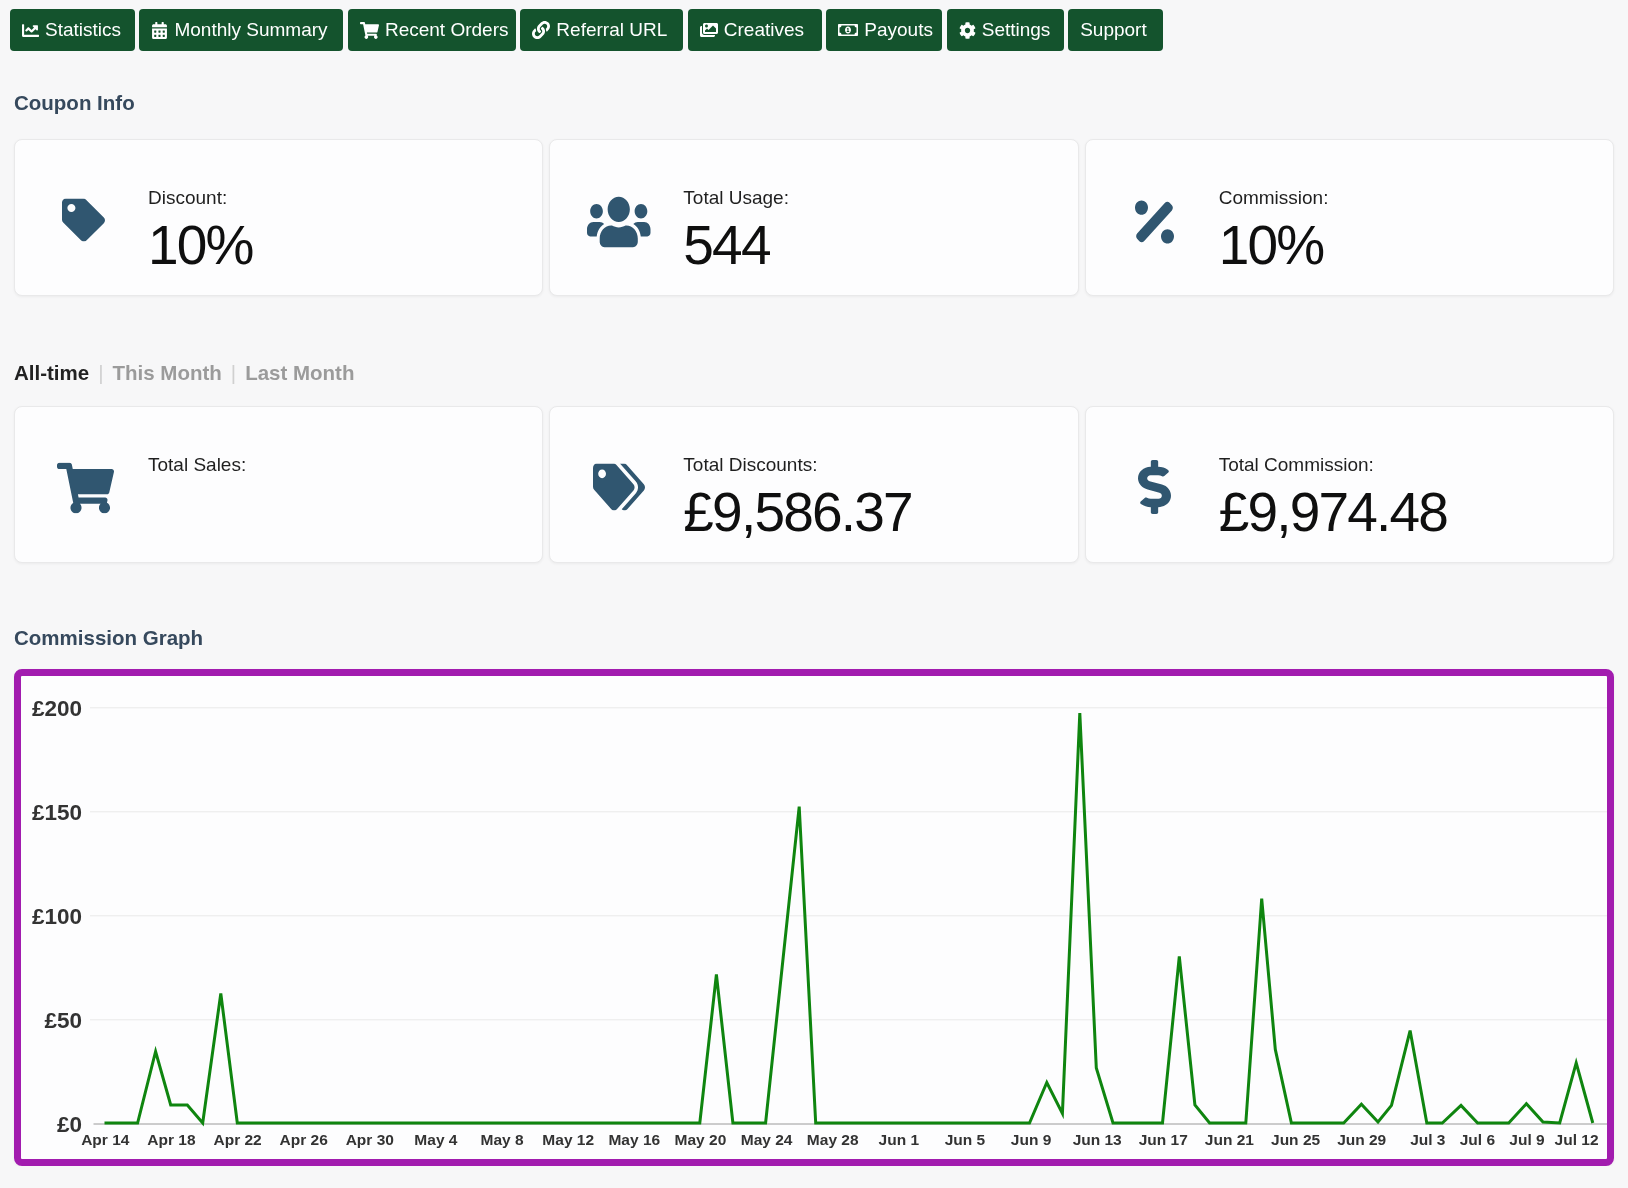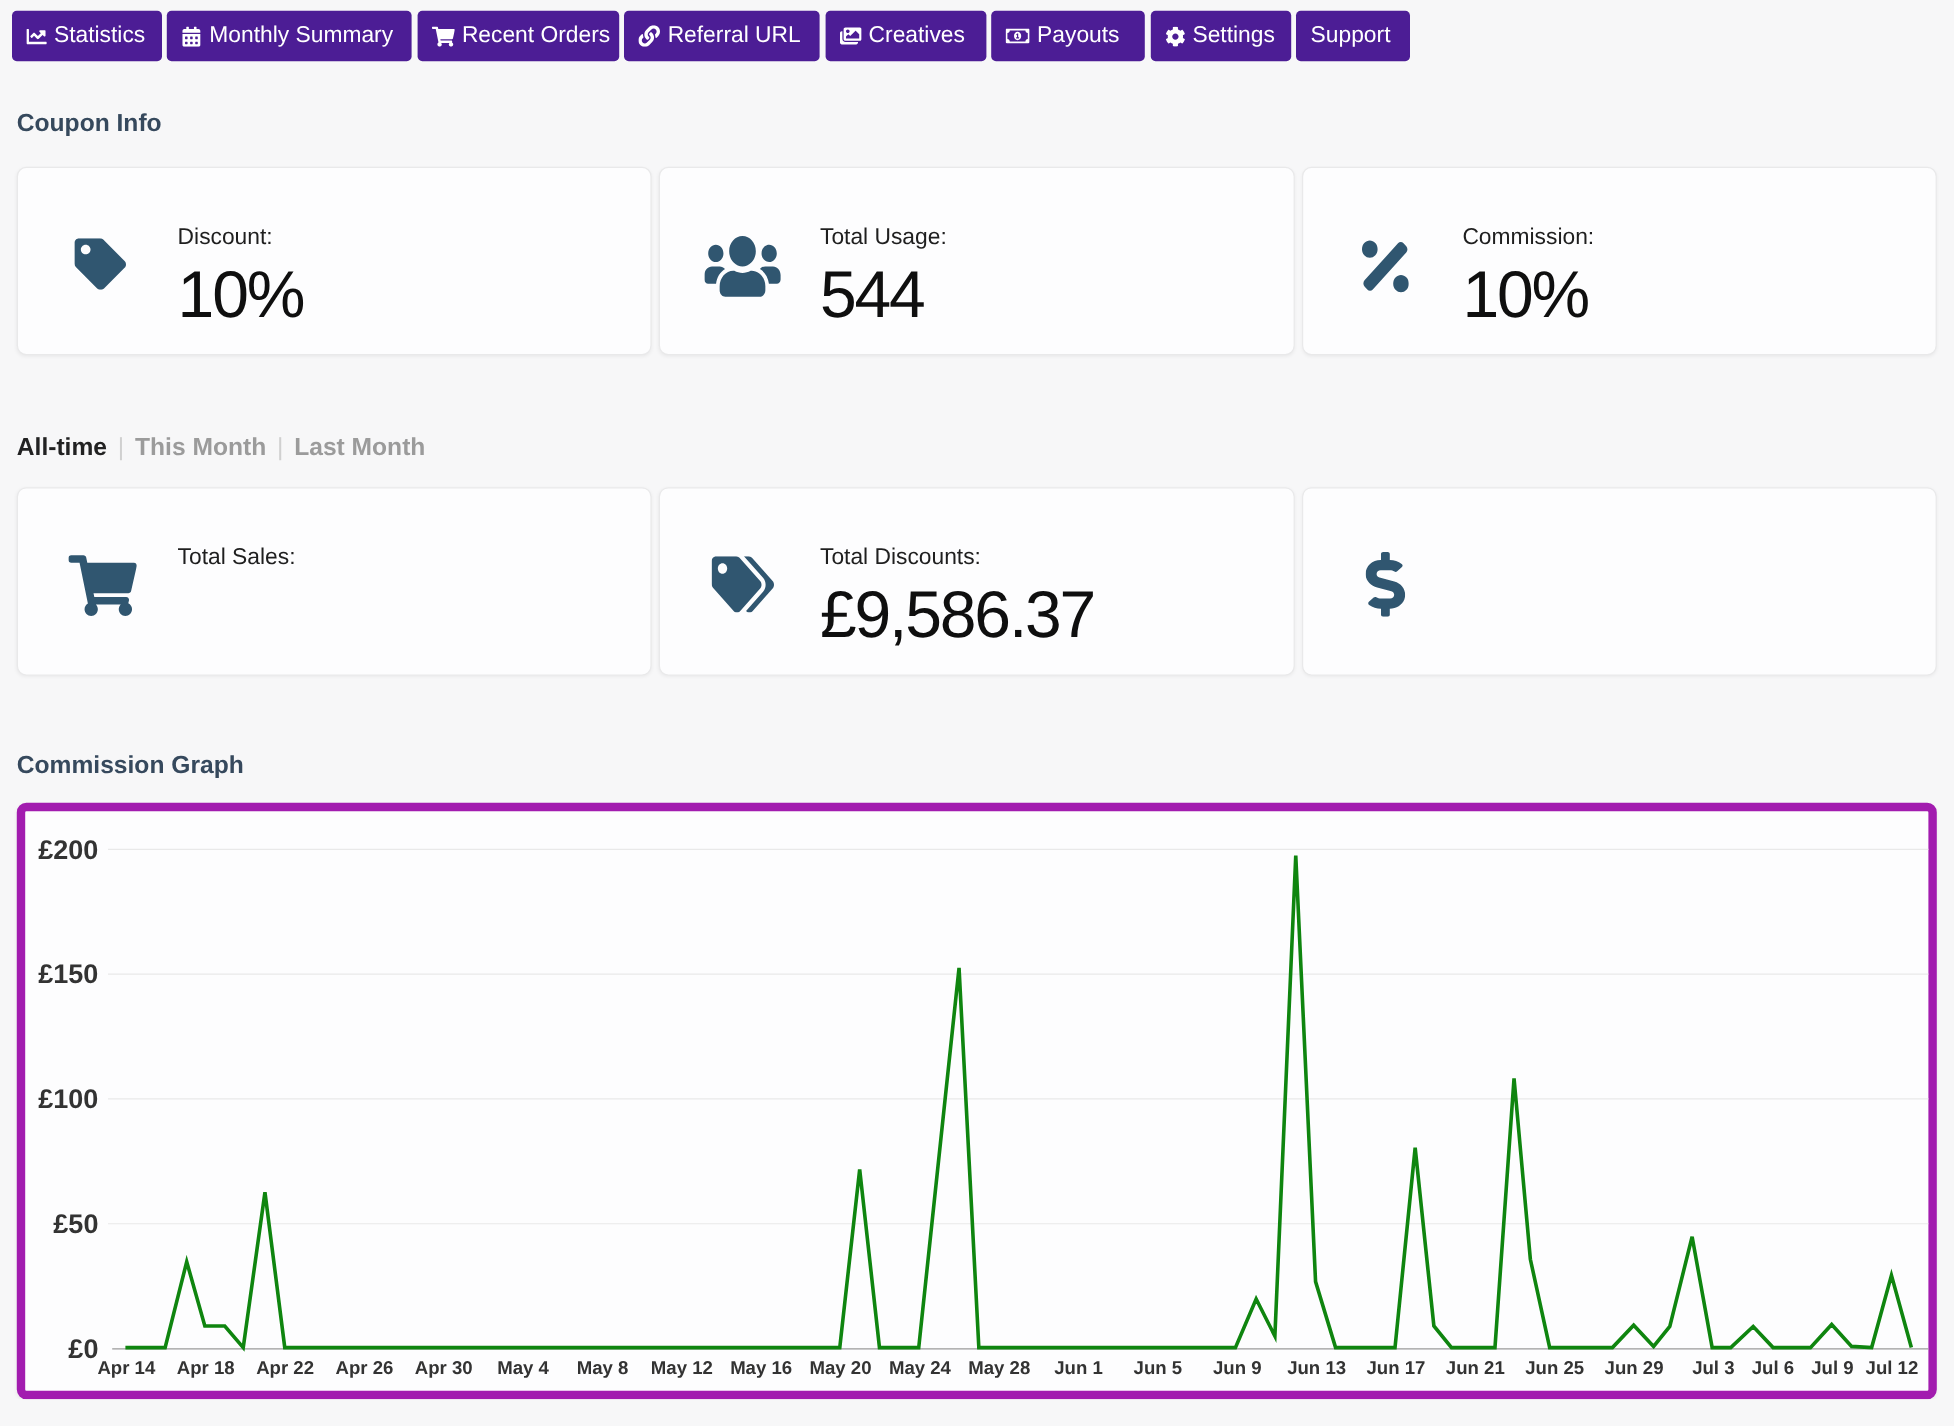--- a/index.html
+++ b/index.html
@@ -1,19 +1,19 @@
 <!DOCTYPE html>
 <html><head>
 <meta charset="utf-8">
 <style>
 * { box-sizing: border-box; margin:0; padding:0; }
 html,body { width:1628px; background:#f7f7f8; font-family:"Liberation Sans", sans-serif; }
 .wrap { width:1600px; margin:0 14px; }
 .nav { padding:9px 0 0 0; margin-left:10px; white-space:nowrap; }
-.btn { display:inline-flex; align-items:center; justify-content:flex-start; padding-left:12px; height:42px; background:#4c1d95; color:#fff; font-size:19px; border-radius:4px; margin-right:0; vertical-align:top; }
+.btn { display:inline-flex; align-items:center; justify-content:flex-start; padding-left:12px; height:42px; background:#14532d; color:#fff; font-size:19px; border-radius:4px; margin-right:0; vertical-align:top; }
 .btn svg { margin-right:6px; }
 h4 { font-size:20.5px; font-weight:bold; color:#36495d; }
 .h1 { margin:39px 0 0 0; }
 .row { display:grid; grid-template-columns:repeat(3,1fr); gap:6px; }
 .card { position:relative; height:157px; background:#fdfdfe; border:1px solid #e9e9ea; border-radius:8px; box-shadow:0 1px 3px rgba(0,0,0,0.05); }
 .icon { position:absolute; left:36.5px; top:80px; width:64px; text-align:center; transform:translateY(-50%); }
 .icon svg { display:inline-block; vertical-align:middle; }
 .cbody { position:absolute; left:133px; top:47.5px; }
 .clabel { font-size:19px; color:#1f1f1f; }
 .cnum { font-size:55px; color:#0f0f0f; margin-top:4.5px; letter-spacing:-1.8px; line-height:1.15; }
@@ -32,21 +32,21 @@
       </svg>Monthly Summary</span>
   <span class="btn" style="width:168px"><svg width="19" height="17" viewBox="0 0 576 512" fill="#fff">
         <path d="M528.12 301.319l47.273-208C578.806 78.301 567.391 64 551.99 64H159.208l-9.166-44.81C147.758 8.021 137.93 0 126.529 0H24C10.745 0 0 10.745 0 24v16c0 13.255 10.745 24 24 24h69.883l70.248 343.435C147.325 417.1 136 435.222 136 456c0 30.928 25.072 56 56 56s56-25.072 56-56c0-15.674-6.447-29.835-16.824-40h209.647C430.447 426.165 424 440.326 424 456c0 30.928 25.072 56 56 56s56-25.072 56-56c0-22.172-12.888-41.332-31.579-50.405l5.517-24.276c3.413-15.018-8.002-29.319-23.403-29.319H218.117l-6.545-32h293.145c11.206 0 20.92-7.754 23.403-18.681z"></path>
       </svg>Recent Orders</span>
   <span class="btn" style="width:163px"><svg width="18" height="18" viewBox="0 0 512 512" fill="#fff">
         <path d="M326.612 185.391c59.747 59.809 58.927 155.698.36 214.59-.11.12-.24.25-.36.37l-67.2 67.2c-59.27 59.27-155.699 59.262-214.96 0-59.27-59.26-59.27-155.7 0-214.96l37.106-37.106c9.84-9.84 26.786-3.3 27.294 10.606.648 17.722 3.826 35.527 9.69 52.721 1.986 5.822.567 12.262-3.783 16.612l-13.087 13.087c-28.026 28.026-28.905 73.66-1.155 101.96 28.024 28.579 74.086 28.749 102.325.51l67.2-67.19c28.191-28.191 28.073-73.757 0-101.83-3.701-3.694-7.429-6.564-10.341-8.569a16.037 16.037 0 0 1-6.947-12.606c-.396-10.567 3.348-21.456 11.698-29.806l21.054-21.055c5.521-5.521 14.182-6.199 20.584-1.731a152.482 152.482 0 0 1 20.522 17.197zM467.547 44.449c-59.261-59.262-155.69-59.27-214.96 0l-67.2 67.2c-.12.12-.25.25-.36.37-58.566 58.892-59.387 154.781.36 214.59a152.454 152.454 0 0 0 20.521 17.196c6.402 4.468 15.064 3.789 20.584-1.731l21.054-21.055c8.35-8.35 12.094-19.239 11.698-29.806a16.037 16.037 0 0 0-6.947-12.606c-2.912-2.005-6.64-4.875-10.341-8.569-28.073-28.073-28.191-73.639 0-101.83l67.2-67.19c28.239-28.239 74.3-28.069 102.325.51 27.75 28.3 26.872 73.934-1.155 101.96l-13.087 13.087c-4.35 4.35-5.769 10.79-3.783 16.612 5.864 17.194 9.042 34.999 9.69 52.721.509 13.906 17.454 20.446 27.294 10.606l37.106-37.106c59.271-59.259 59.271-155.699.001-214.959z"></path>
       </svg>Referral URL</span>
   <span class="btn" style="width:134px"><svg width="18" height="16" viewBox="0 0 576 512" fill="#fff">
         <path d="M480 416v16c0 26.51-21.49 48-48 48H48c-26.51 0-48-21.49-48-48V176c0-26.51 21.49-48 48-48h16v208c0 44.112 35.888 80 80 80h336zm96-80V80c0-26.51-21.49-48-48-48H144c-26.51 0-48 21.49-48 48v256c0 26.51 21.49 48 48 48h384c26.51 0 48-21.49 48-48zM256 128c0 26.51-21.49 48-48 48s-48-21.49-48-48 21.49-48 48-48 48 21.49 48 48zm-96 144l55.515-55.515c4.686-4.686 12.284-4.686 16.971 0L272 256l135.515-135.515c4.686-4.686 12.284-4.686 16.971 0L512 208v112H160v-48z"></path>
       </svg>Creatives</span>
-  <span class="btn" style="width:128px"><svg width="20" height="16" viewBox="0 0 640 512" fill="#fff">
+  <span class="btn" style="width:116px"><svg width="20" height="16" viewBox="0 0 640 512" fill="#fff">
         <path d="M320 144c-53.02 0-96 50.14-96 112 0 61.85 42.98 112 96 112 53 0 96-50.13 96-112 0-61.86-42.98-112-96-112zm40 168c0 4.42-3.58 8-8 8h-64c-4.42 0-8-3.58-8-8v-16c0-4.42 3.58-8 8-8h16v-55.44l-.47.31a7.992 7.992 0 0 1-11.09-2.22l-8.88-13.31a7.992 7.992 0 0 1 2.22-11.09l15.33-10.22a23.99 23.99 0 0 1 13.31-4.03H328c4.42 0 8 3.58 8 8v88h16c4.42 0 8 3.58 8 8v16zM608 64H32C14.33 64 0 78.33 0 96v320c0 17.67 14.33 32 32 32h576c17.67 0 32-14.33 32-32V96c0-17.67-14.33-32-32-32zm-16 272c-35.35 0-64 28.65-64 64H112c0-35.35-28.65-64-64-64V176c35.35 0 64-28.65 64-64h416c0 35.35 28.65 64 64 64v160z"></path>
       </svg>Payouts</span>
   <span class="btn" style="width:117px"><svg width="17" height="17" viewBox="0 0 512 512" fill="#fff">
         <path d="M487.4 315.7l-42.6-24.6c4.3-23.2 4.3-47 0-70.2l42.6-24.6c4.9-2.8 7.1-8.6 5.5-14-11.1-35.6-30-67.8-54.7-94.6-3.8-4.1-10-5.1-14.8-2.3L380.8 110c-17.9-15.4-38.5-27.3-60.8-35.1V25.8c0-5.6-3.9-10.5-9.4-11.7-36.7-8.2-74.3-7.8-109.2 0-5.5 1.2-9.4 6.1-9.4 11.7V75c-22.2 7.9-42.8 19.8-60.8 35.1L88.7 85.5c-4.9-2.8-11-1.9-14.8 2.3-24.7 26.7-43.6 58.9-54.7 94.6-1.7 5.4.6 11.2 5.5 14L67.3 221c-4.3 23.2-4.3 47 0 70.2l-42.6 24.6c-4.9 2.8-7.1 8.6-5.5 14 11.1 35.6 30 67.8 54.7 94.6 3.8 4.1 10 5.1 14.8 2.3l42.6-24.6c17.9 15.4 38.5 27.3 60.8 35.1v49.2c0 5.6 3.9 10.5 9.4 11.7 36.7 8.2 74.3 7.8 109.2 0 5.5-1.2 9.4-6.1 9.4-11.7v-49.2c22.2-7.9 42.8-19.8 60.8-35.1l42.6 24.6c4.9 2.8 11 1.9 14.8-2.3 24.7-26.7 43.6-58.9 54.7-94.6 1.5-5.5-.7-11.3-5.6-14.1zM256 336c-44.1 0-80-35.9-80-80s35.9-80 80-80 80 35.9 80 80-35.9 80-80 80z"></path>
       </svg>Settings</span>
   <span class="btn" style="width:95px">Support</span>
 </div>
 <div class="wrap">
   <h4 class="h1" style="margin-top:39.5px">Coupon Info</h4>
   <div class="row" style="margin-top:24.3px">
@@ -94,20 +94,24 @@
           </svg></div>
       <div class="cbody">
           <div class="clabel">Total Discounts:</div>
           <div class="cnum">£9,586.37</div>
         </div>
     </div>
     <div class="card">
       <div class="icon"><svg width="33" height="54" viewBox="0 0 288 512" preserveAspectRatio="none" fill="#305670">
             <path d="M209.2 233.4l-108-31.6C88.7 198.2 80 186.5 80 173.5c0-16.3 13.2-29.5 29.5-29.5h66.3c12.2 0 24.2 3.7 34.2 10.5 6.1 4.1 14.3 3.1 19.5-2l34.8-34c7.1-6.9 6.1-18.4-1.8-24.5C238 74.8 207.4 64.1 176 64V16c0-8.8-7.2-16-16-16h-32c-8.8 0-16 7.2-16 16v48h-2.5C45.8 64-5.4 118.7.5 183.6c4.2 46.1 39.4 83.6 83.8 96.6l102.5 30c12.5 3.7 21.2 15.3 21.2 28.3 0 16.3-13.2 29.5-29.5 29.5h-66.3c-12.2 0-24.2-3.7-34.2-10.5-6.1-4.1-14.3-3.1-19.5 2l-34.8 34c-7.1 6.9-6.1 18.4 1.8 24.5 24.5 19.2 55.1 29.9 86.5 30v48c0 8.8 7.2 16 16 16h32c8.8 0 16-7.2 16-16v-48.2c46.6-.9 90.3-28.6 105.7-72.7 21.5-61.6-14.6-124.8-72.5-141.7z"></path>
           </svg></div>
+      <div class="cbody">
+          <div class="clabel">Total Commission:</div>
+          <div class="cnum">£9,974.48</div>
+        </div>
     </div>
   </div>
   <h4 style="margin-top:63.7px">Commission Graph</h4>
   <div class="chartcard" style="margin-top:18.3px">
     <svg width="1598" height="495" viewBox="0 0 1598 495">
       <line x1="69" y1="31.8" x2="1586" y2="31.8" stroke="#e9e9e9" stroke-width="1"></line>
       <line x1="69" y1="135.8" x2="1586" y2="135.8" stroke="#e9e9e9" stroke-width="1"></line>
       <line x1="69" y1="239.8" x2="1586" y2="239.8" stroke="#e9e9e9" stroke-width="1"></line>
       <line x1="69" y1="343.8" x2="1586" y2="343.8" stroke="#e9e9e9" stroke-width="1"></line>
       <line x1="72.5" y1="448" x2="1586" y2="448" stroke="#9a9a9a" stroke-width="1"></line>

